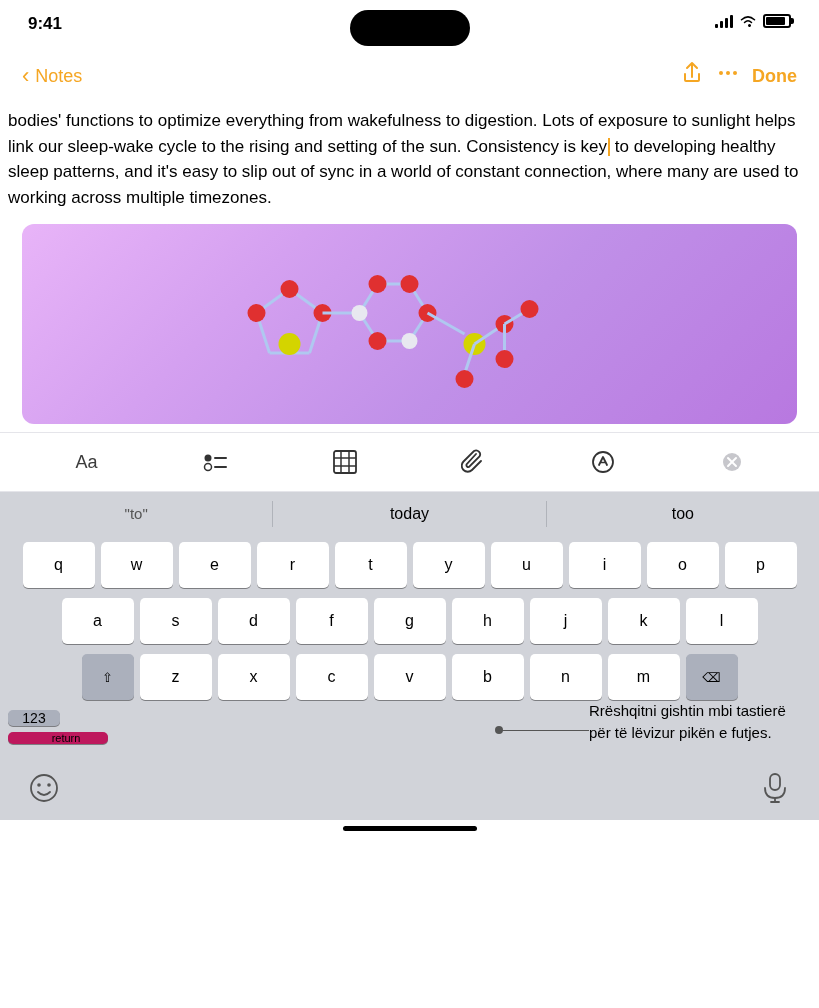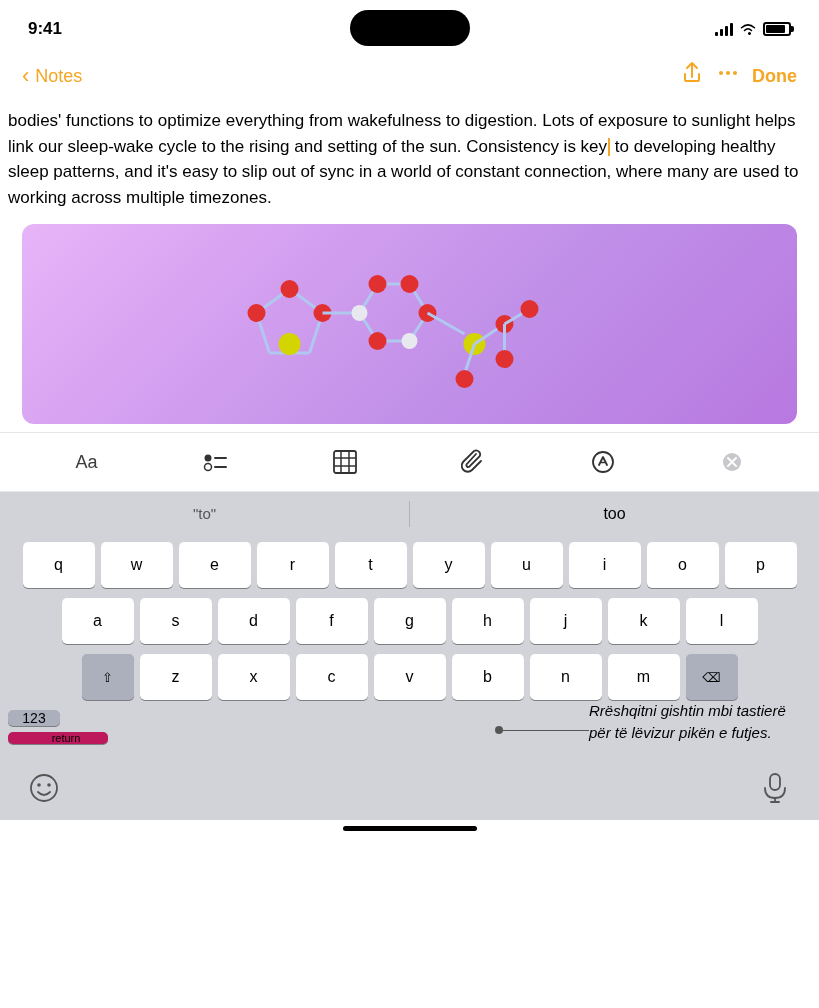--- a/index.html
+++ b/index.html
@@ -19,21 +19,21 @@
       height: 1008px;
       background: #fff;
       position: relative;
       overflow: hidden;
     }
 
     
     .status-bar {
       display: flex;
       justify-content: space-between;
-      align-items: center;
+      align-items: flex-start;
       padding: 14px 28px 8px;
       height: 52px;
     }
 
     .status-time {
       font-size: 17px;
       font-weight: 600;
       color: #000;
     }
 
@@ -340,21 +340,20 @@
 
     
     .annotation-callout {
       position: absolute;
       right: 10px;
       top: 700px;
       width: 220px;
       font-size: 15px;
       line-height: 1.45;
       color: #000;
-      font-style: italic;
     }
 
     .annotation-line {
       position: absolute;
       left: -90px;
       top: 30px;
       width: 90px;
       height: 1px;
       background: #555;
     }
@@ -520,20 +519,23 @@
         <line x1="15" y1="7" x2="7" y2="15" stroke="#fff" stroke-width="2" stroke-linecap="round"></line>
       </svg>
     </div>
   </div>
 
   <div class="autocomplete-bar">
     <div class="autocomplete-item">
       <span class="autocomplete-quote">"to"</span>
     </div>
     <div class="autocomplete-item">
+      <span>today</span>
+    </div>
+    <div class="autocomplete-item">
       <span>too</span>
     </div>
   </div>
 
   <div class="keyboard">
 
     <div class="keyboard-row">
       <div class="key">q</div>
       <div class="key">w</div>
       <div class="key">e</div>

